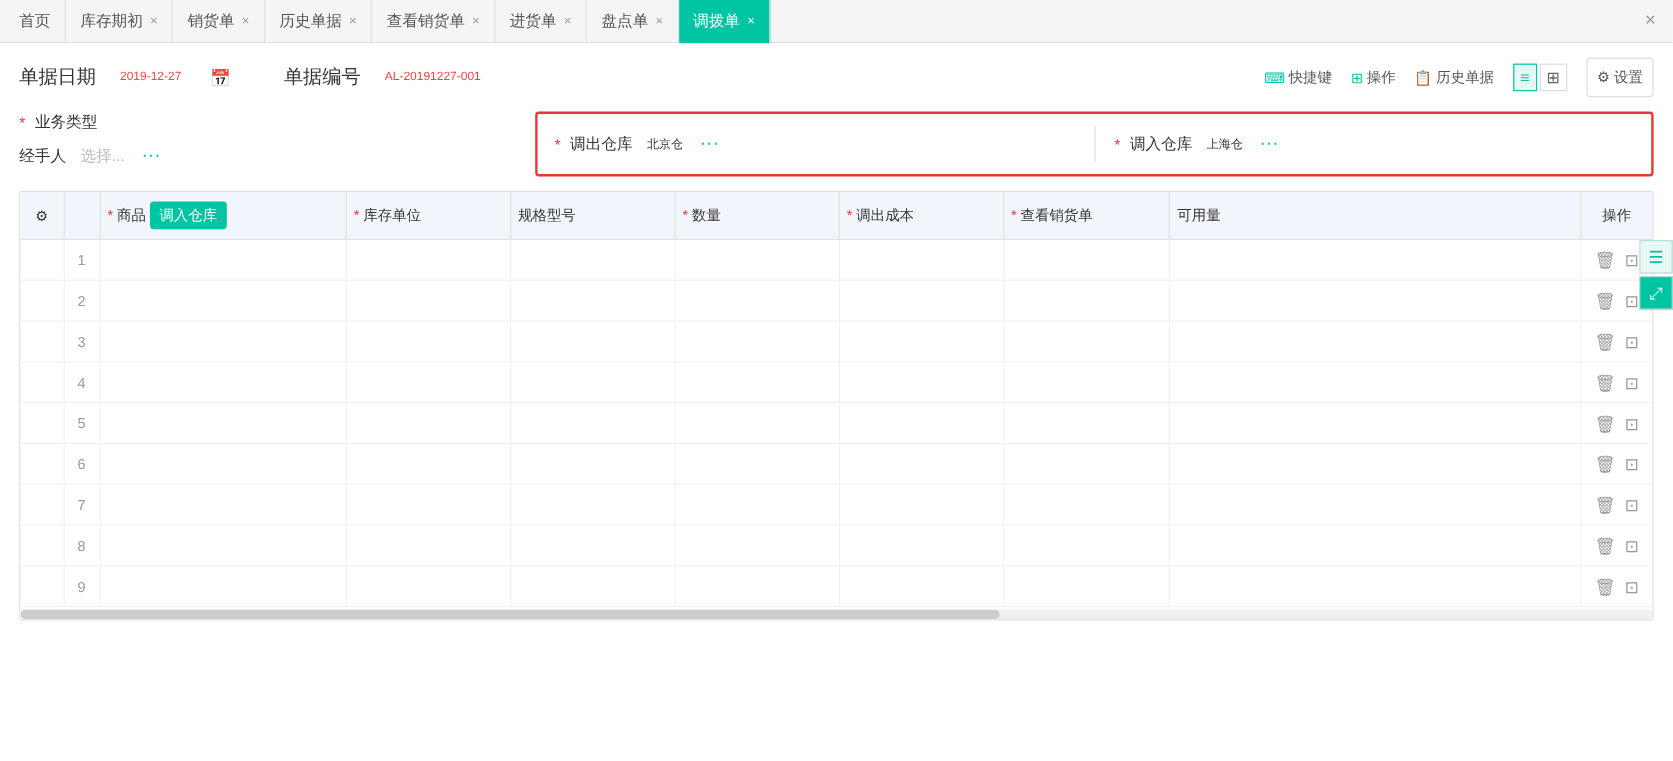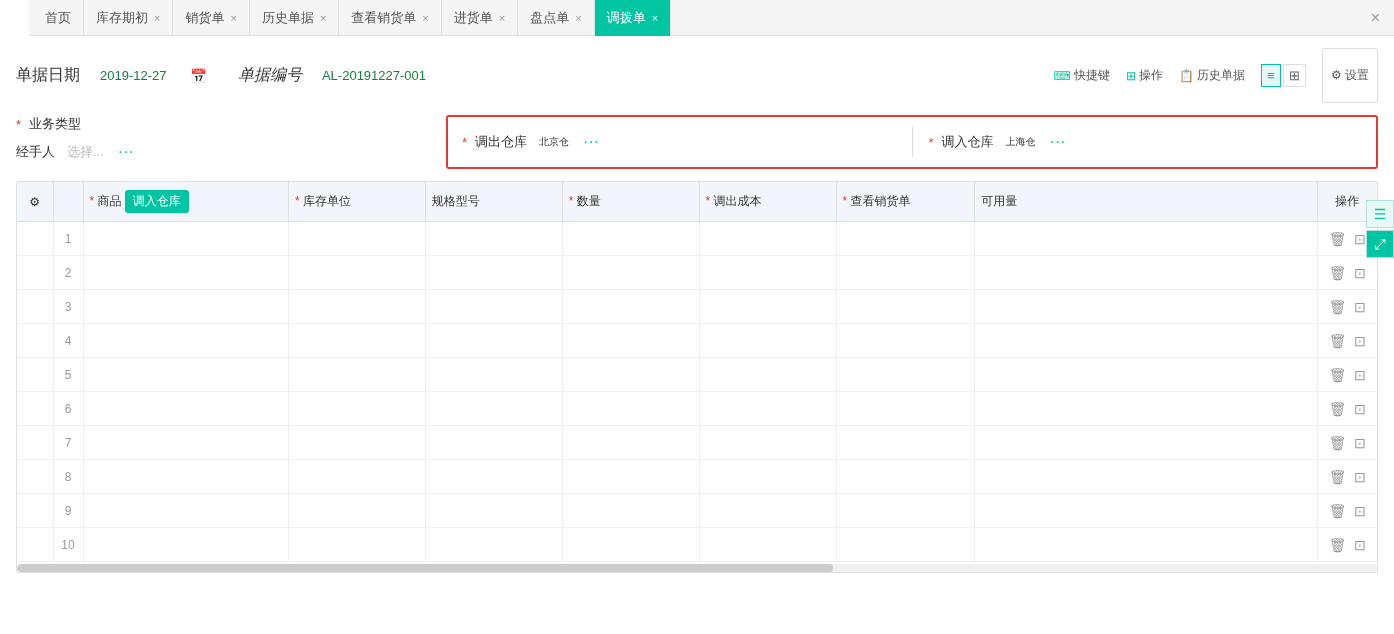--- a/index.html
+++ b/index.html
@@ -6,21 +6,20 @@
     body { font-family: 'Microsoft YaHei', Arial, sans-serif; font-size: 13px; color: #333; background: #fff; overflow: hidden; }
 
     
     .tab-bar {
       display: flex;
       align-items: center;
       background: #f5f5f5;
       border-bottom: 1px solid #e0e0e0;
       height: 36px;
       padding: 0 4px;
-      margin-left: 29px;
     }
     .tab-item {
       display: flex;
       align-items: center;
       padding: 0 12px;
       height: 36px;
       cursor: pointer;
       font-size: 13px;
       color: #555;
       border-right: 1px solid #e0e0e0;
@@ -58,22 +57,22 @@
       display: flex;
       align-items: center;
       margin-bottom: 12px;
       gap: 20px;
     }
     .field-label {
       color: #333;
       font-size: 16px;
     }
     .field-value {
-      color: #15803d;
-      font-size: 13px;
+      color: #ef4444;
+      font-size: 10px;
     }
     .calendar-icon {
       color: #00c5a3;
       margin-left: 4px;
       cursor: pointer;
       font-size: 14px;
     }
 
     
     .toolbar-right {
@@ -88,21 +87,21 @@
       display: flex;
       align-items: center;
       gap: 3px;
       cursor: pointer;
       color: #555;
     }
     .settings-btn {
       background: #fff;
       border: 1px solid #ddd;
       border-radius: 3px;
-      padding: 18px 8px;
+      padding: 7px 8px;
       cursor: pointer;
       color: #555;
       font-size: 12px;
     }
     .layout-btns {
       display: flex;
       gap: 2px;
     }
     .layout-btn {
       border: 1px solid #ddd;
@@ -320,21 +319,21 @@
   </div>
   <div class="tab-close-all">×</div>
 </div>
 
 <div class="main-content">
 
   <div class="header-row">
     <span class="field-label">单据日期</span>
     <span class="field-value">2019-12-27</span>
     <span class="calendar-icon">📅</span>
-    <span class="field-label" style="margin-left:10px;font-style:italic;">单据编号</span>
+    <span class="field-label" style="margin-left:24px;">单据编号</span>
     <span class="field-value">AL-20191227-001</span>
 
     <div class="toolbar-right">
       <div class="toolbar-btn">
         <span style="color:#00c5a3;">⌨</span>
         <span>快捷键</span>
       </div>
       <div class="toolbar-btn">
         <span style="color:#00c5a3;">⊞</span>
         <span>操作</span>
@@ -546,35 +545,20 @@
         <td style="min-width:80px;"></td>
         <td style="min-width:80px;"></td>
         <td style="min-width:80px;"></td>
         <td style="min-width:80px;"></td>
         <td style="min-width:200px;"></td>
         <td class="td-ops">
           <span class="op-icon">🗑</span>
           <span class="op-icon">⊡</span>
         </td>
       </tr>
-          <tr>
-        <td style="width:36px; border-right:1px solid #f0f0f0;"></td>
-        <td class="td-num">10</td>
-        <td style="min-width:120px;"></td>
-        <td style="min-width:80px;"></td>
-        <td style="min-width:80px;"></td>
-        <td style="min-width:80px;"></td>
-        <td style="min-width:80px;"></td>
-        <td style="min-width:80px;"></td>
-        <td style="min-width:200px;"></td>
-        <td class="td-ops">
-          <span class="op-icon">🗑</span>
-          <span class="op-icon">⊡</span>
-        </td>
-      </tr>
         </tbody>
     </table>
     <div class="scrollbar-area">
       <div class="scrollbar-thumb"></div>
     </div>
   </div>
 
 </div>
 
 <div class="side-buttons">

